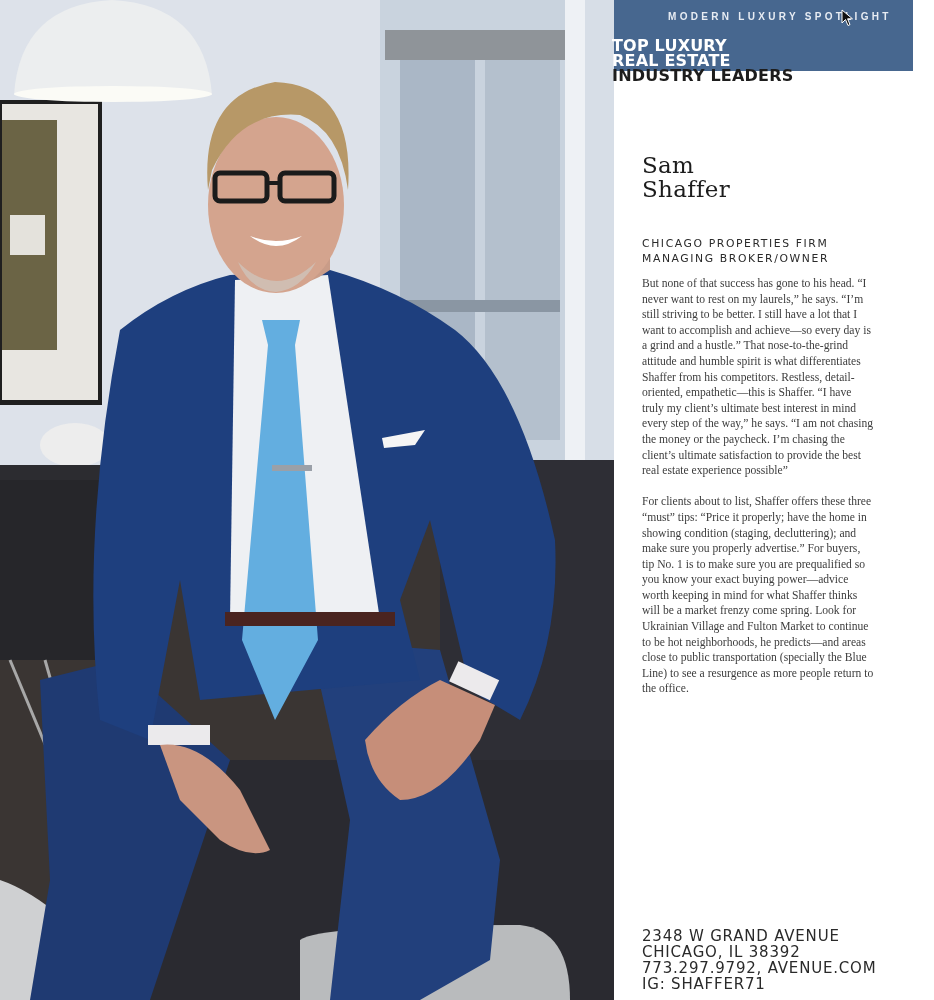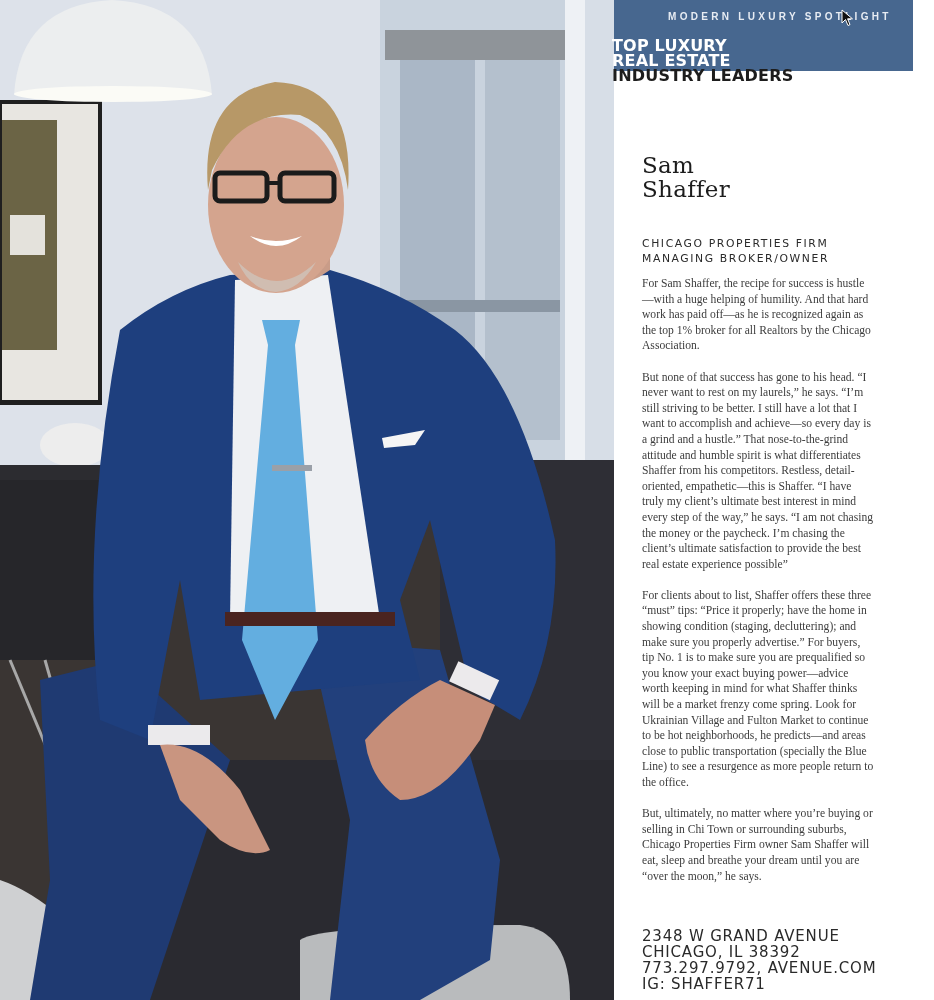--- a/index.html
+++ b/index.html
@@ -139,24 +139,22 @@
   <div>Sam</div>
   <div>Shaffer</div>
 </div>
 
 <div class="title">
   <div>CHICAGO PROPERTIES FIRM</div>
   <div>MANAGING BROKER/OWNER</div>
 </div>
 
 <div class="body">
-  <p>For Sam Shaffer, the recipe for success is hustle—with a huge helping of humility. And that hard work has paid off—as he is recognized again as the top 1% broker for all Realtors by the Chicago Association.</p>
   <p>But none of that success has gone to his head. “I never want to rest on my laurels,” he says. “I’m still striving to be better. I still have a lot that I want to accomplish and achieve—so every day is a grind and a hustle.” That nose-to-the-grind attitude and humble spirit is what differentiates Shaffer from his competitors. Restless, detail-oriented, empathetic—this is Shaffer. “I have truly my client’s ultimate best interest in mind every step of the way,” he says. “I am not chasing the money or the paycheck. I’m chasing the client’s ultimate satisfaction to provide the best real estate experience possible”</p>
   <p>For clients about to list, Shaffer offers these three “must” tips: “Price it properly; have the home in showing condition (staging, decluttering); and make sure you properly advertise.” For buyers, tip No. 1 is to make sure you are prequalified so you know your exact buying power—advice worth keeping in mind for what Shaffer thinks will be a market frenzy come spring. Look for Ukrainian Village and Fulton Market to continue to be hot neighborhoods, he predicts—and areas close to public transportation (specially the Blue Line) to see a resurgence as more people return to the office.</p>
-  <p>But, ultimately, no matter where you’re buying or selling in Chi Town or surrounding suburbs, Chicago Properties Firm owner Sam Shaffer will eat, sleep and breathe your dream until you are “over the moon,” he says.</p>
 </div>
 
 <div class="contact">
   <div>2348 W GRAND AVENUE</div>
   <div>CHICAGO, IL 38392</div>
   <div>773.297.9792, AVENUE.COM</div>
   <div>IG: SHAFFER71</div>
 </div>
 
 <svg class="cursor" viewBox="0 0 14 18">

